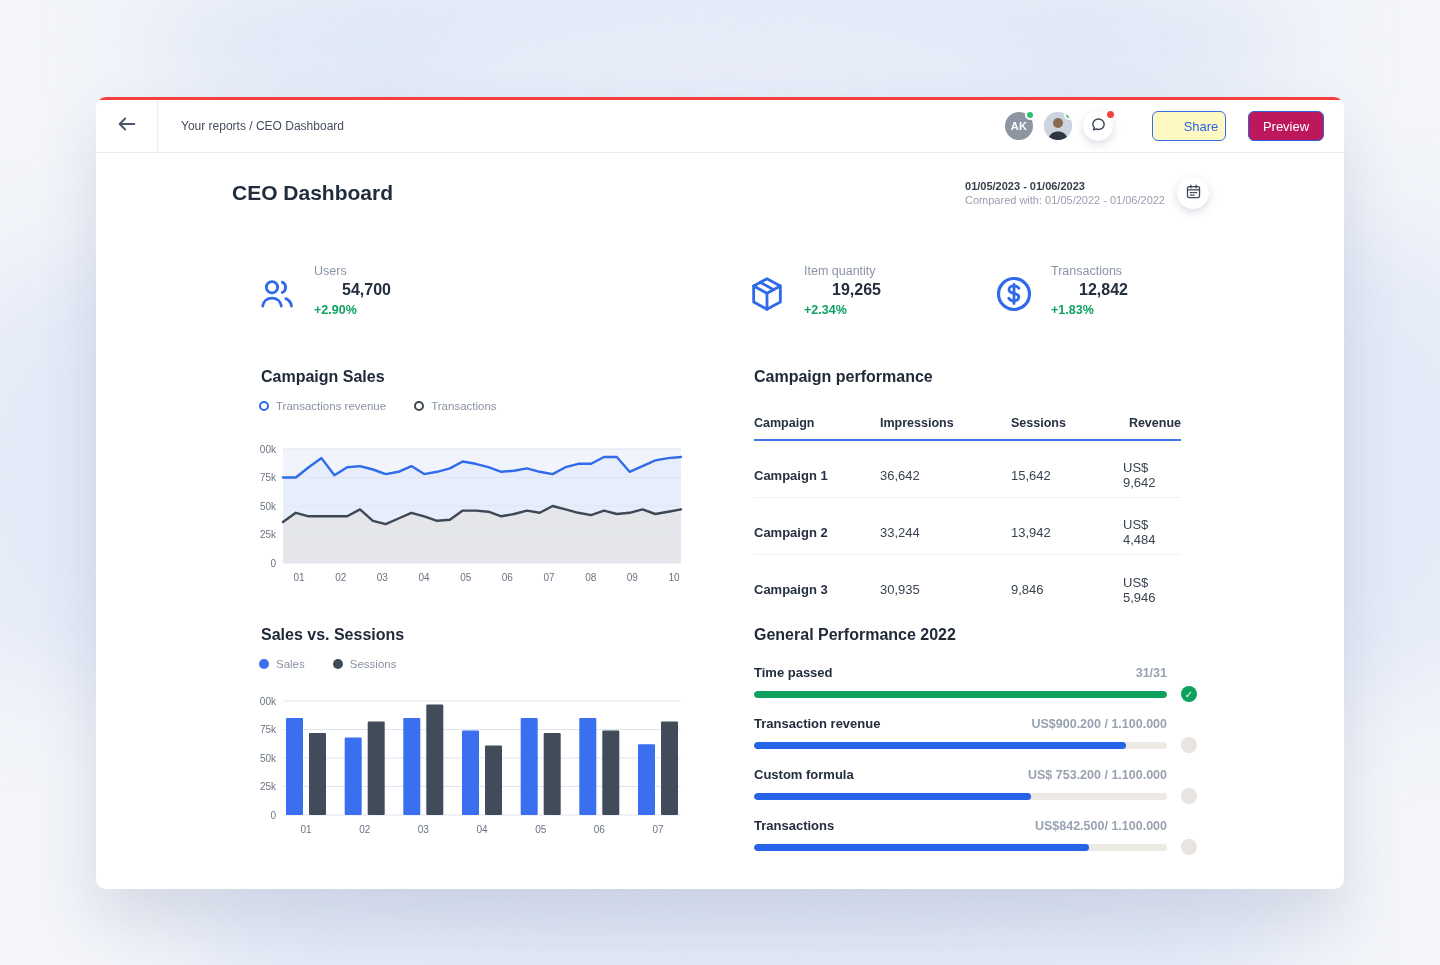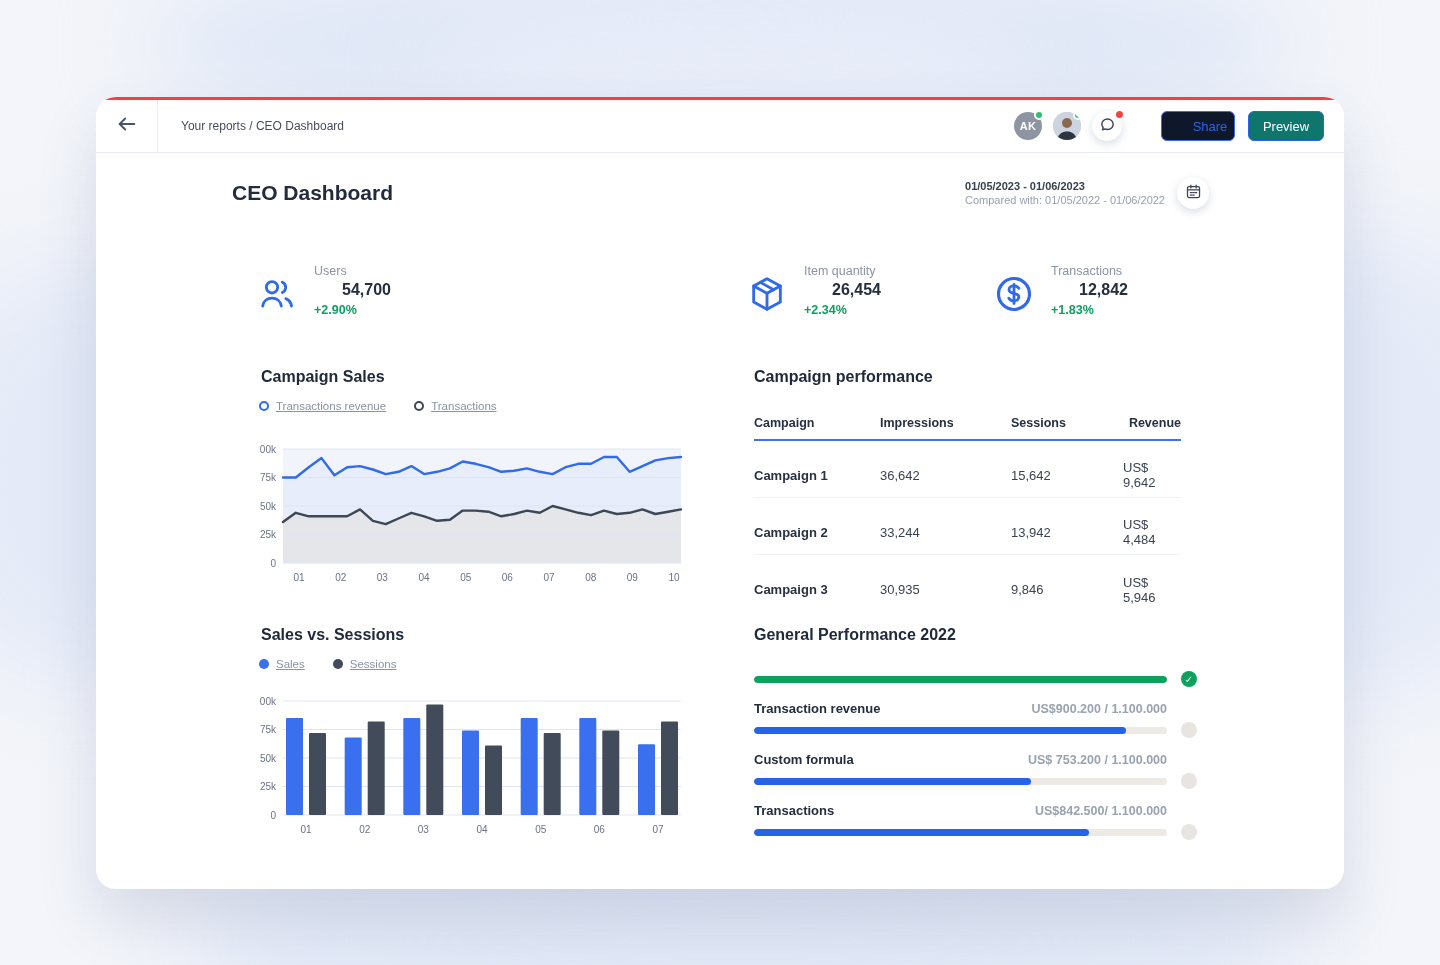--- a/index.html
+++ b/index.html
@@ -8,21 +8,21 @@
 
   
   .blob { position:absolute; border-radius:50%; filter:blur(45px); }
   .blob1 { top:-50px; left:140px; width:1160px; height:190px; background:#dfe7f6; }
   .blob2 { top:260px; left:-80px; width:320px; height:430px; background:#e4eaf7; }
   .blob3 { top:230px; right:-90px; width:330px; height:470px; background:#e4eaf7; }
   .blob4 { bottom:-90px; left:180px; width:1120px; height:230px; background:#e1e8f6; }
   .blob5 { top:10px; left:420px; width:620px; height:120px; background:#e9edf9; }
 
   .card { position:absolute; left:96px; top:97px; width:1248px; height:792px;
-          background:#ffffff; border-radius:20px; overflow:hidden;
+          background:#ffffff; border-radius:10px; overflow:hidden;
           box-shadow:0 30px 60px rgba(60,80,130,.16); }
   .red-bar { position:absolute; top:0; left:0; width:100%; height:3px; background:#f5413d; }
 
   
   .topbar { position:absolute; top:3px; left:0; width:100%; height:53px;
             display:flex; align-items:center; border-bottom:1px solid #e9edf3; background:#fff; }
   .back-btn { width:62px; height:100%; display:flex; align-items:center; justify-content:center;
               border-right:1px solid #e9edf3; cursor:pointer; }
   .breadcrumb { margin-left:23px; font-size:12px; color:#454e5d; }
   .tb-spacer { flex:1; }
@@ -32,22 +32,22 @@
   .avatar-photo { background:#ccd4df; overflow:hidden; }
   .presence { position:absolute; top:-2px; right:-2px; width:10px; height:10px; border-radius:50%;
               background:#2fc06f; border:2px solid #fff; }
   .chat-btn { width:30px; height:30px; border-radius:50%; background:#fff; position:relative;
               box-shadow:0 3px 8px rgba(40,60,100,.18); display:flex; align-items:center;
               justify-content:center; margin-right:39px; cursor:pointer; }
   .chat-dot { position:absolute; top:-2px; right:-3px; width:11px; height:11px; border-radius:50%;
               background:#f3453f; border:2px solid #fff; }
   .btn { height:30px; border-radius:6px; font-size:13px; display:flex; align-items:center;
          justify-content:center; cursor:pointer; font-family:inherit; }
-  .btn-share { width:74px; background:#0f172a; border:1px solid #3b6ce5; color:#2e63e0; margin-right:13px;padding-left:24px; }
-  .btn-preview { width:76px; background:#0f766e; border:1px solid #2e63e0; color:#fff; margin-right:20px; }
+  .btn-share { width:74px; background:#fef9c3; border:1px solid #3b6ce5; color:#2e63e0; margin-right:22px;padding-left:24px; }
+  .btn-preview { width:76px; background:#be185d; border:1px solid #2e63e0; color:#fff; margin-right:20px; }
 
   
   .page-title { position:absolute; left:136px; top:84px; font-size:21px; font-weight:700; color:#222c3d; }
   .date-wrap { position:absolute; top:80px; right:135px; display:flex; align-items:center; gap:12px; }
   .date-text { }
   .date-range { font-size:11px; font-weight:700; color:#38414f; }
   .date-compared { font-size:11px; color:#98a0ae; margin-top:2px; }
   .calendar-btn { width:32px; height:32px; border-radius:50%; background:#fff;
                   box-shadow:0 3px 9px rgba(40,60,100,.18); display:flex; align-items:center;
                   justify-content:center; cursor:pointer; }
@@ -58,21 +58,21 @@
   .kpi-label { font-size:12.5px; color:#8b94a3; }
   .kpi-value { font-size:16px; font-weight:700; color:#242e3e; margin-top:3px;margin-left:28px; }
   .kpi-delta { font-size:12.5px; font-weight:700; color:#0da05f; margin-top:4px; }
 
   
   .section-title { position:absolute; font-size:16px; font-weight:700; color:#202a39; }
   .legend { position:absolute; display:flex; align-items:center; gap:28px; }
   .legend-item { display:flex; align-items:center; gap:7px; cursor:pointer; }
   .legend-ring { width:10px; height:10px; border-radius:50%; border:2px solid #999; background:#fff; }
   .legend-dot { width:10px; height:10px; border-radius:50%; background:#999; }
-  .legend-label { font-size:11.5px; color:#8a93a2;text-decoration:underline; }
+  .legend-label { font-size:11.5px; color:#8a93a2; }
   .chart-svg { position:absolute; }
   .chart-svg text.tick { font-size:10px; fill:#6a7383; font-family:"Liberation Sans","DejaVu Sans",sans-serif; }
 
   
   .cp-table { position:absolute; left:658px; top:310px; width:427px; }
   .cp-hrow { display:grid; grid-template-columns:126px 131px 112px 1fr; align-items:end;
              height:34px; padding-bottom:9px; border-bottom:2px solid #3f74e8; }
   .cp-h { font-size:12.5px; font-weight:700; color:#273142; }
   .cp-h:last-child { text-align:right; }
   .cp-row { display:grid; grid-template-columns:126px 131px 112px 1fr; align-items:center;
@@ -180,21 +180,21 @@
     <span class="kpi-icon">
       <svg width="40" height="40" viewBox="0 0 24 24" fill="none" stroke="#2f6be8" stroke-width="1.7" stroke-linecap="round" stroke-linejoin="round">
           <path d="M12 2.8l8 4.4v9.6l-8 4.4-8-4.4V7.2z"></path>
           <path d="M4 7.2l8 4.4 8-4.4"></path>
           <path d="M12 11.6V21.2"></path>
           <path d="M8 5l8 4.4"></path>
         </svg>
     </span>
     <div>
       <div class="kpi-label">Item quantity</div>
-      <div class="kpi-value">26,454</div>
+      <div class="kpi-value">19,265</div>
       <div class="kpi-delta">+2.34%</div>
     </div>
   </div>
   <div class="kpi" style="left:898px">
     <span class="kpi-icon">
       <svg width="40" height="40" viewBox="0 0 24 24" fill="none" stroke="#2f6be8" stroke-width="1.7" stroke-linecap="round" stroke-linejoin="round">
           <circle cx="12" cy="12" r="9.3" stroke-width="1.9"></circle>
           <path d="M12 6.3v11.4"></path>
           <path d="M14.9 8.6c-.6-1-1.7-1.5-2.9-1.5-1.7 0-3 1-3 2.3 0 3 5.9 1.5 5.9 4.4 0 1.4-1.3 2.3-2.9 2.3-1.4 0-2.5-.6-3.1-1.6"></path>
         </svg>
@@ -314,20 +314,24 @@
       <rect x="342.3" y="41.6" width="17" height="84.4" rx="1" fill="#414b5a"></rect>
       <text class="tick" x="339.3" y="144" text-anchor="middle">06</text>
       <rect x="378.0" y="55.3" width="17" height="70.7" rx="1" fill="#3a6ff0"></rect>
       <rect x="401.0" y="32.5" width="17" height="93.5" rx="1" fill="#414b5a"></rect>
       <text class="tick" x="398.0" y="144" text-anchor="middle">07</text>
     </svg>
 
   <div class="section-title" style="left:658px; top:529px">General Performance 2022</div>
   <div class="gp-list">
     <div class="gp-row">
+      <div class="gp-head">
+        <span class="gp-label">Time passed</span>
+        <span class="gp-value">31/31</span>
+      </div>
       <div class="gp-barline">
         <div class="gp-track">
             <div class="gp-fill" style="width: 100%; background: rgb(12, 162, 94);"></div>
           </div>
         <div class="gp-status done">✓</div>
       </div>
     </div>
     <div class="gp-row">
       <div class="gp-head">
         <span class="gp-label">Transaction revenue</span>

